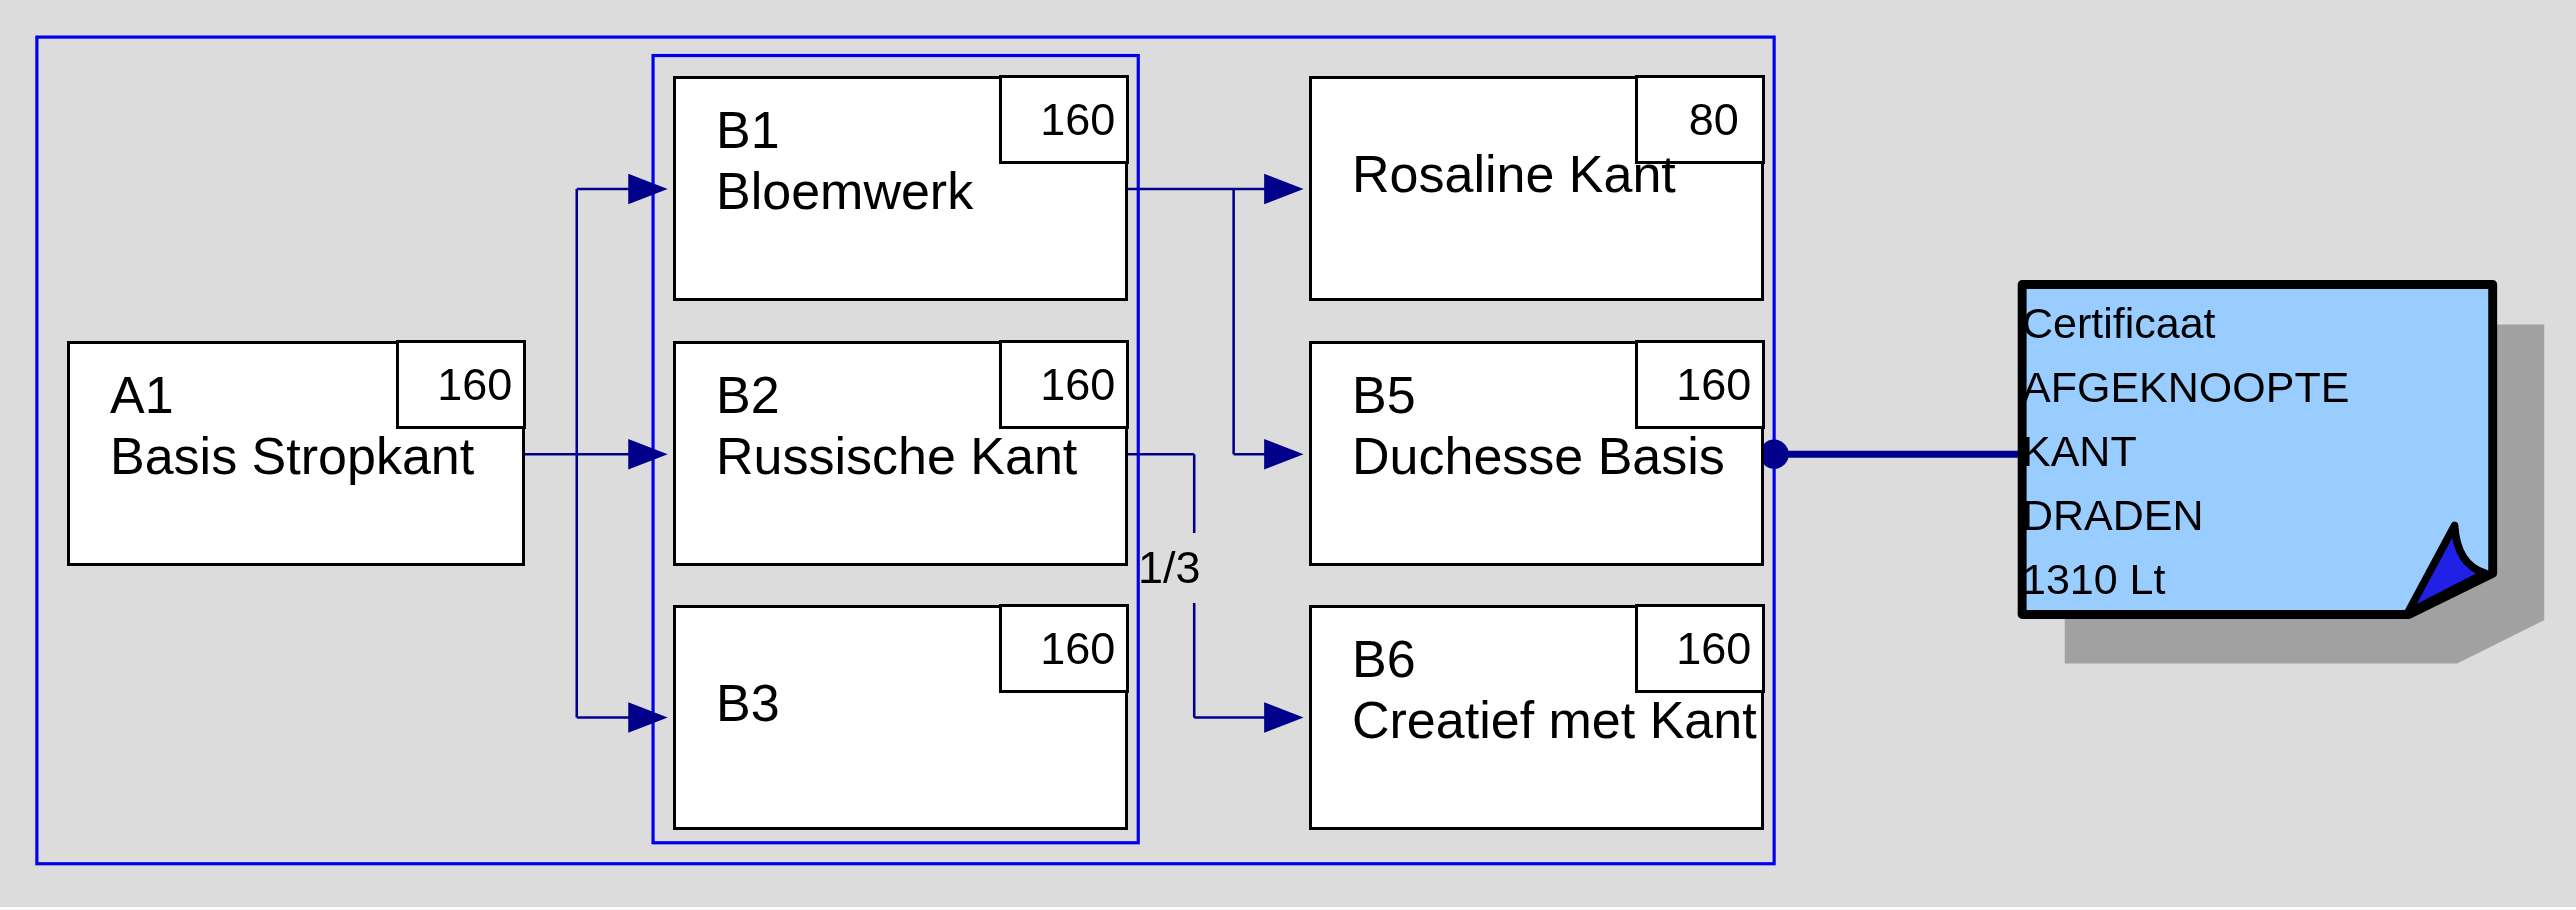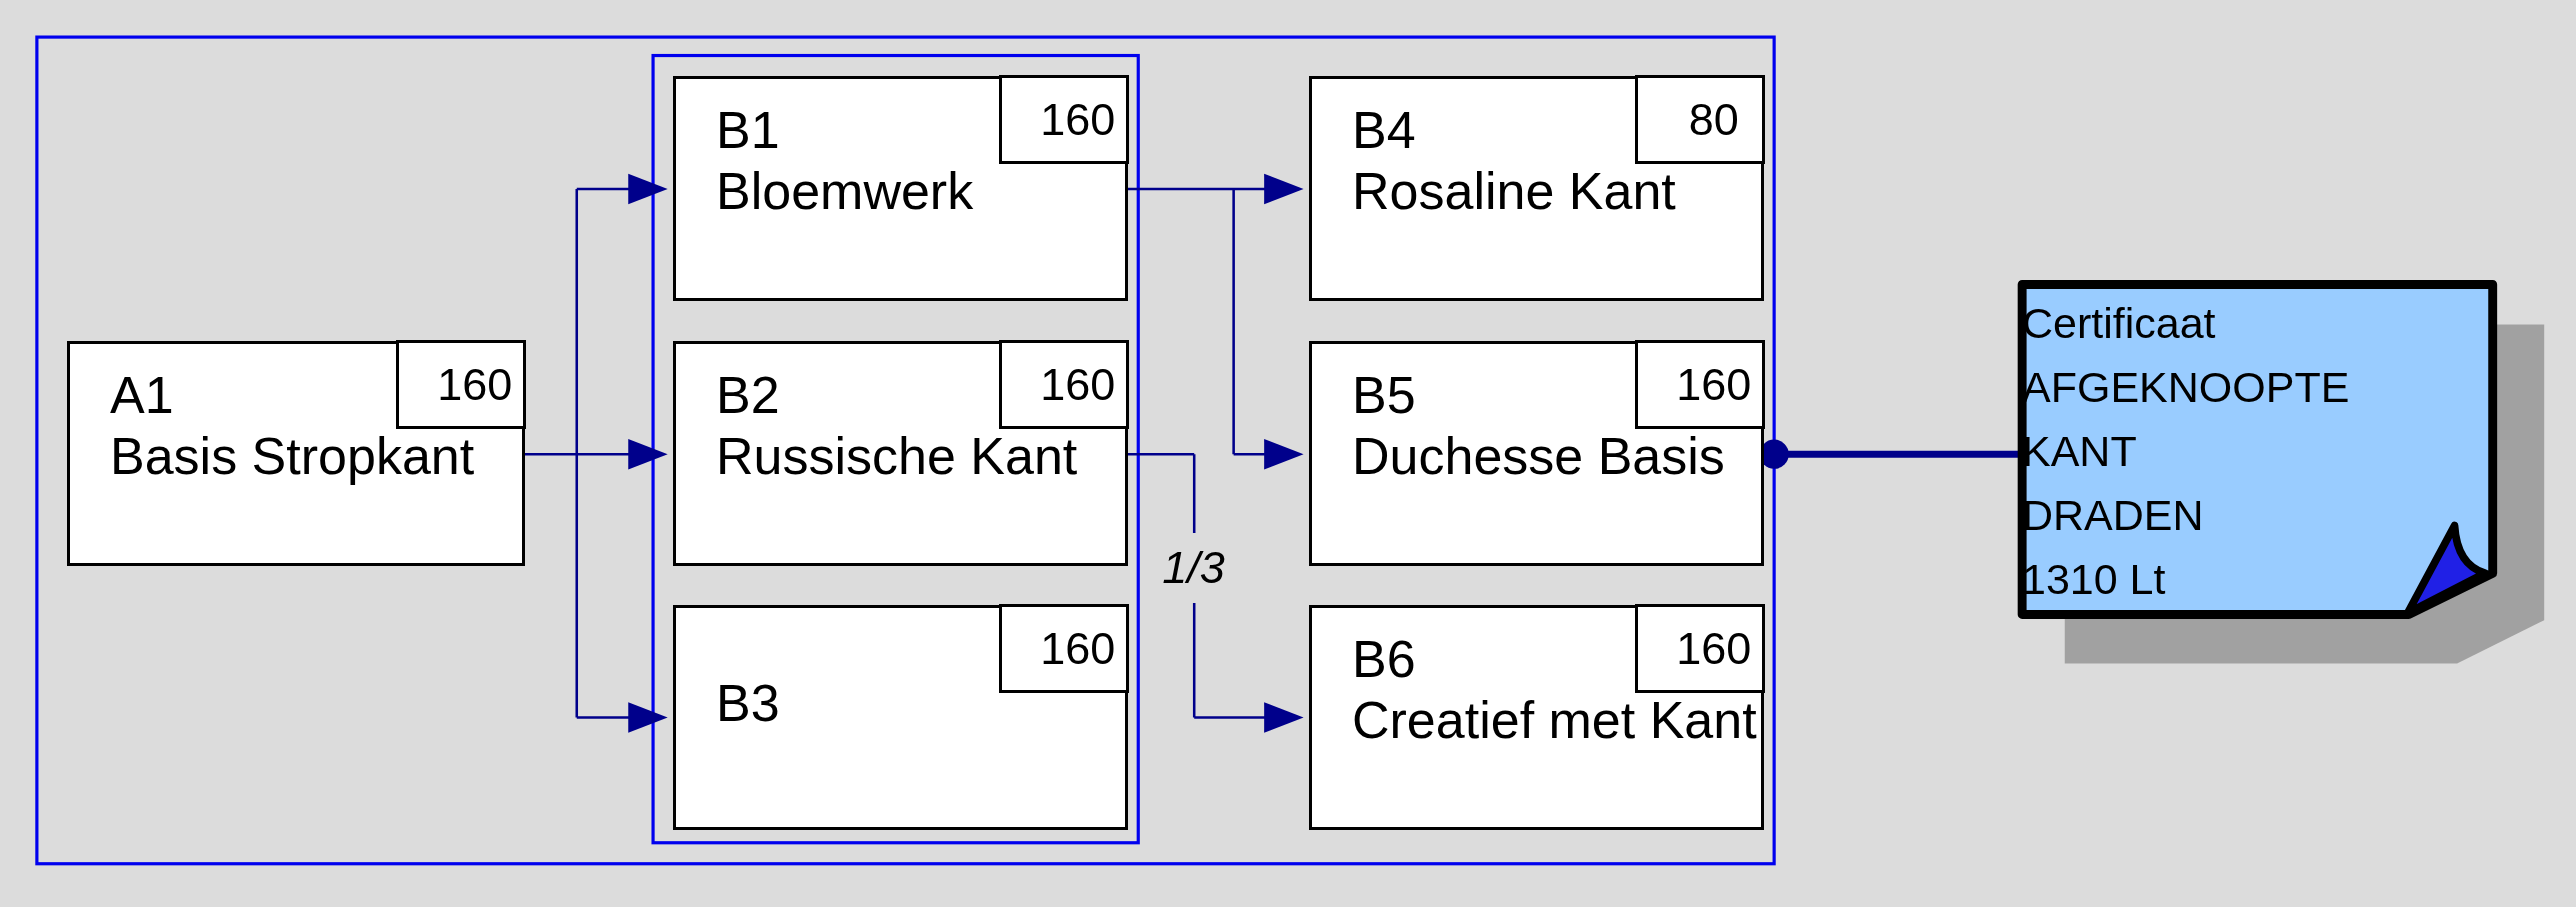--- a/index.html
+++ b/index.html
@@ -18,21 +18,21 @@
   }
   .hours-badge{
     position:absolute;top:-3.8px;right:-3.8px;width:130px;height:89px;
     background:#FFFFFF;border:3.8px solid #000;box-sizing:border-box;
     display:flex;align-items:center;justify-content:center;
     font-size:45px;
     padding-left:28px;
   }
   .edge-label{
     position:absolute;left:1138px;top:544px;width:111px;
-    text-align:center;font-size:45px;line-height:47px;font-style:italic;
+    text-align:left;font-size:45px;line-height:47px;
   }
   .cert-text{
     position:absolute;left:2022px;top:291px;width:471px;
     text-align:left;font-size:43px;line-height:64px;
   }
   .bottom-strip{
     position:absolute;left:0;top:907px;width:2576px;height:3.8px;background:#FFFFFF;
   }
 </style>
 </head>
@@ -102,21 +102,20 @@
     <div class="node-text">
       <div>B3</div>
     </div>
   </div>
 
   <div class="node" style="left:1309px;top:76px;width:455px;height:225px">
     <div class="hours-badge">
       <span>80</span>
     </div>
     <div class="node-text">
-      <div>B4</div>
       <div>Rosaline Kant</div>
     </div>
   </div>
 
   <div class="node" style="left:1309px;top:341px;width:455px;height:225px">
     <div class="hours-badge">
       <span>160</span>
     </div>
     <div class="node-text">
       <div>B5</div>

